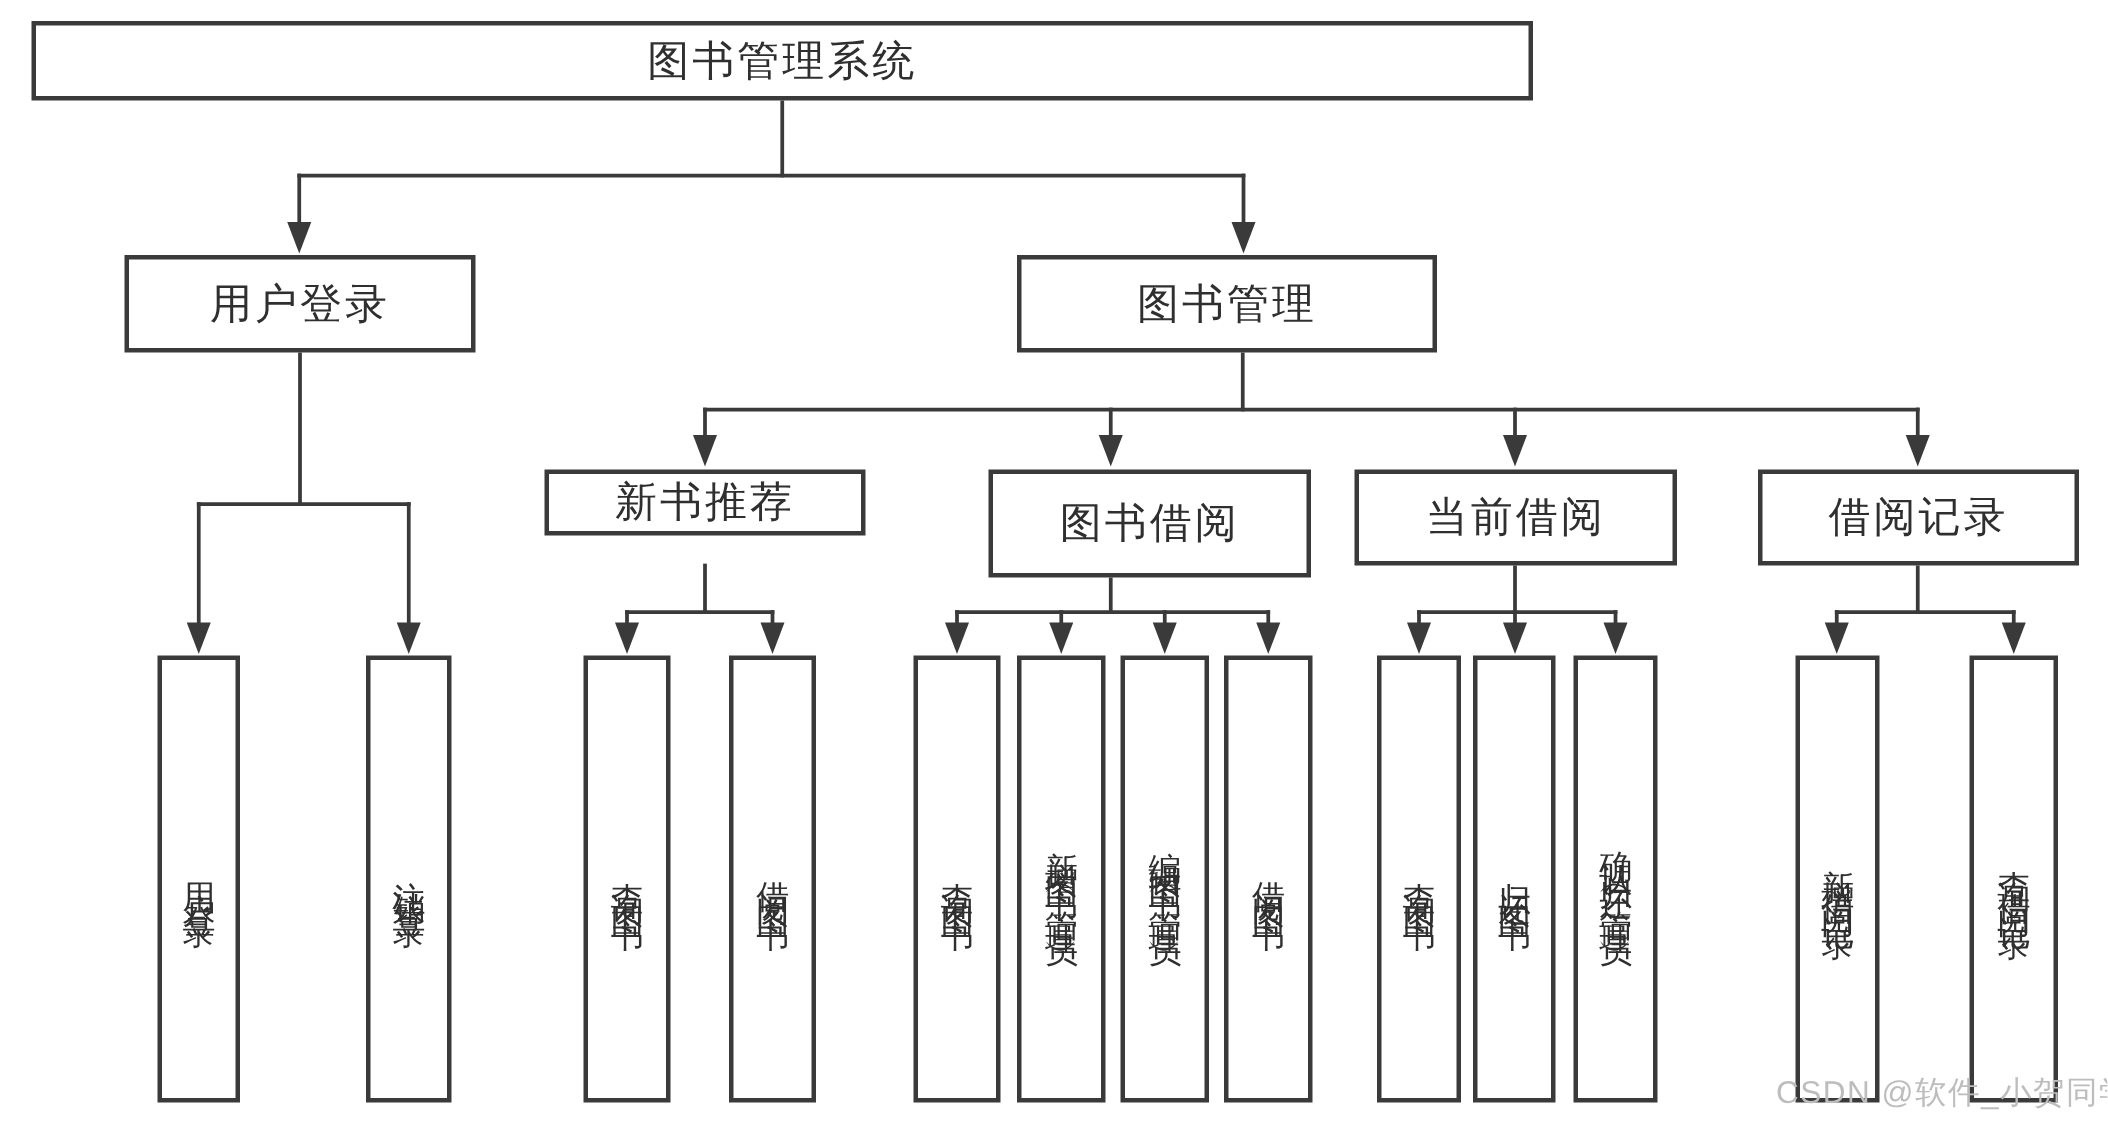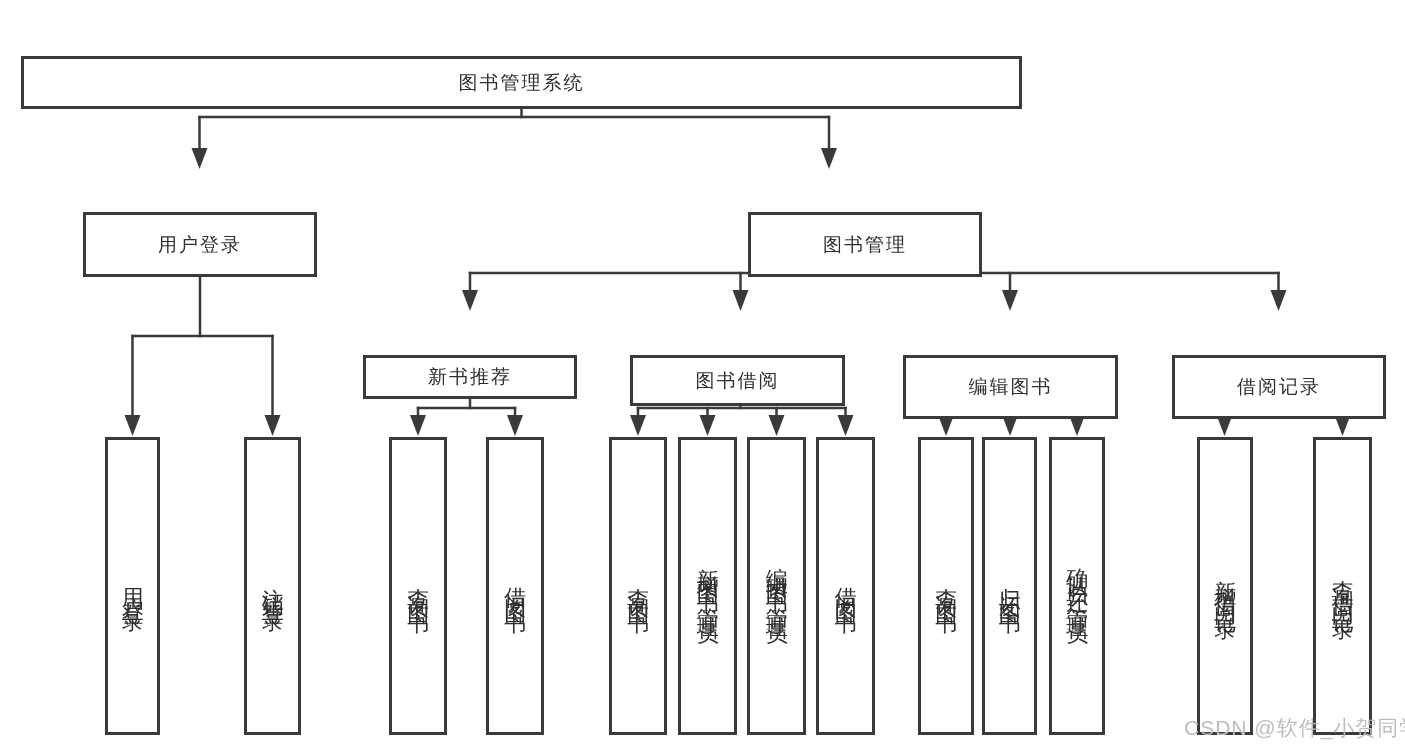--- a/index.html
+++ b/index.html
@@ -14,23 +14,22 @@
     overflow:hidden;
     font-family:"Liberation Sans","DejaVu Sans",sans-serif;
   }
   svg.connectors{position:absolute;left:0;top:0;z-index:1;}
   svg.connectors path{stroke:var(--line);stroke-width:2.5;fill:none;stroke-linecap:square;}
   svg.connectors polygon{fill:var(--line);stroke:none;}
   .hbox{
     position:absolute;box-sizing:border-box;z-index:2;
     border:3px solid var(--line);background:var(--bg);
     display:flex;align-items:center;justify-content:center;
-    font-size:19px;letter-spacing:2px;color:var(--text);
+    font-size:28px;letter-spacing:2px;color:var(--text);
     white-space:nowrap;
-    margin-top:42px;
   }
   .leaf{
     position:absolute;box-sizing:border-box;z-index:2;
     top:437px;height:298px;
     border:3px solid var(--line);background:var(--bg);
     display:flex;align-items:center;justify-content:center;
   }
   .leaf span{
     writing-mode:vertical-lr;text-orientation:mixed;
     font-size:22px;letter-spacing:8px;line-height:1.2;
@@ -118,25 +117,25 @@
       <path d="M1224.5 408 V418"></path>
       <polygon points="1216.5,415 1232.5,415 1224.5,436"></polygon>
       <path d="M1342.5 408 V418"></path>
       <polygon points="1334.5,415 1350.5,415 1342.5,436"></polygon>
     </g>
   </svg>
 
   <div class="hbox" style="left:21px;top:14px;width:1001px;height:53px">图书管理系统</div>
 
   <div class="hbox" style="left:83px;top:170px;width:234px;height:65px">用户登录</div>
-  <div class="hbox" style="left:748px;top:170px;width:234px;height:65px">图书管理</div>
+  <div class="hbox" style="left:678px;top:170px;width:280px;height:65px">图书管理</div>
 
   <div class="hbox" style="left:363px;top:313px;width:214px;height:44px">新书推荐</div>
-  <div class="hbox" style="left:630px;top:313px;width:215px;height:51px">图书借阅</div>
-  <div class="hbox" style="left:903px;top:313px;width:215px;height:64px">编辑图书</div>
+  <div class="hbox" style="left:659px;top:313px;width:215px;height:72px">图书借阅</div>
+  <div class="hbox" style="left:903px;top:313px;width:215px;height:64px">当前借阅</div>
   <div class="hbox" style="left:1172px;top:313px;width:214px;height:64px">借阅记录</div>
 
   <div class="leaf" style="left:105px;width:55px">
     <span>用户登录</span>
   </div>
   <div class="leaf" style="left:244px;width:57px">
     <span>注销登录</span>
   </div>
 
   <div class="leaf" style="left:389px;width:58px">

